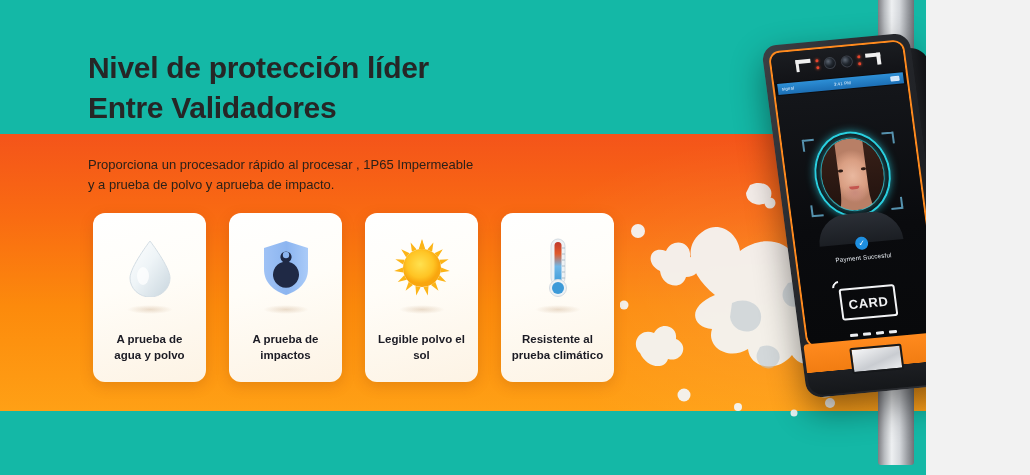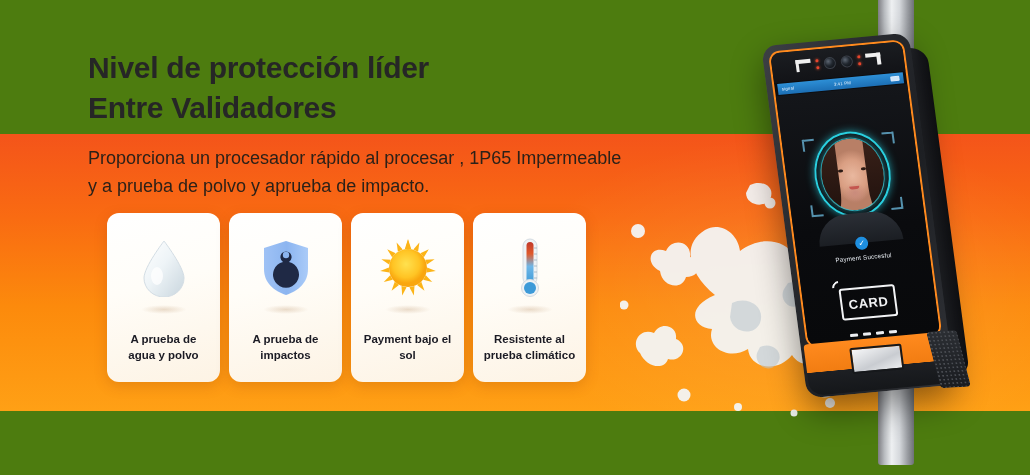--- a/index.html
+++ b/index.html
@@ -4,22 +4,22 @@
 <style>
   * { box-sizing: border-box; margin: 0; padding: 0; }
   html, body {
     width: 1030px; height: 475px;
     font-family: "Liberation Sans", sans-serif;
     background: #f2f2f2;
     overflow: hidden;
   }
   #stage {
     position: relative;
-    width: 1030px; height: 475px;
-    background: #4d7c0f;
+    width: 926px; height: 475px;
+    background: #14b8a6;
     overflow: hidden;
   }
 
   
   .orange-band {
     position: absolute;
     left: 0; top: 134px;
     width: 1030px; height: 277px;
     background: linear-gradient(180deg, #f4541a 0%, #f96b12 30%, #fc8a0c 62%, #ffa015 100%);
   }
@@ -33,32 +33,32 @@
   
   .headline {
     position: absolute; left: 88px; top: 48px;
     color: #262626;
     font-size: 30px; font-weight: bold;
     line-height: 1.32;
     letter-spacing: -0.3px;
     white-space: pre-line;
   }
   .subline {
-    position: absolute; left: 88px; top: 145px;
+    position: absolute; left: 88px; top: 155px;
     color: #2c2118;
-    font-size: 18px;
+    font-size: 13px;
     line-height: 1.55;
     white-space: pre-line;
     z-index: 5;
   }
 
   
   .cards {
-    position: absolute; left: 107px; top: 213px;
-    display: flex; gap: 9px;
+    position: absolute; left: 93px; top: 213px;
+    display: flex; gap: 23px;
     z-index: 5;
   }
   .card {
     width: 113px; height: 169px;
     border-radius: 12px;
     background: linear-gradient(165deg, #ffffff 0%, #fffdf8 42%, #fdf3e4 100%);
     box-shadow: 0 4px 14px rgba(120,45,0,.18);
     display: flex; flex-direction: column;
     align-items: center;
     padding-top: 16px;
@@ -360,21 +360,21 @@
             <path d="M29 1 L31.6 10 L26.4 10 Z" transform="rotate(216 29 29)"></path>
             <path d="M29 1 L31.6 10 L26.4 10 Z" transform="rotate(240 29 29)"></path>
             <path d="M29 1 L31.6 10 L26.4 10 Z" transform="rotate(264 29 29)"></path>
             <path d="M29 1 L31.6 10 L26.4 10 Z" transform="rotate(288 29 29)"></path>
             <path d="M29 1 L31.6 10 L26.4 10 Z" transform="rotate(312 29 29)"></path>
             <path d="M29 1 L31.6 10 L26.4 10 Z" transform="rotate(336 29 29)"></path>
           </g>
           <circle cx="29" cy="29" r="19" fill="url(#sung)"></circle>
         </svg>
       </div>
-      <div class="card-label">Payment bajo el
+      <div class="card-label">Legible polvo el
 sol</div>
     </div>
 
     <div class="card">
       <div class="card-icon">
         <svg width="30" height="62" viewBox="0 0 30 62">
           <defs>
             <linearGradient id="tubeg" x1="0" y1="0" x2="0" y2="1">
               <stop offset="0%" stop-color="#c0392b"></stop>
               <stop offset="28%" stop-color="#e05a2c"></stop>

